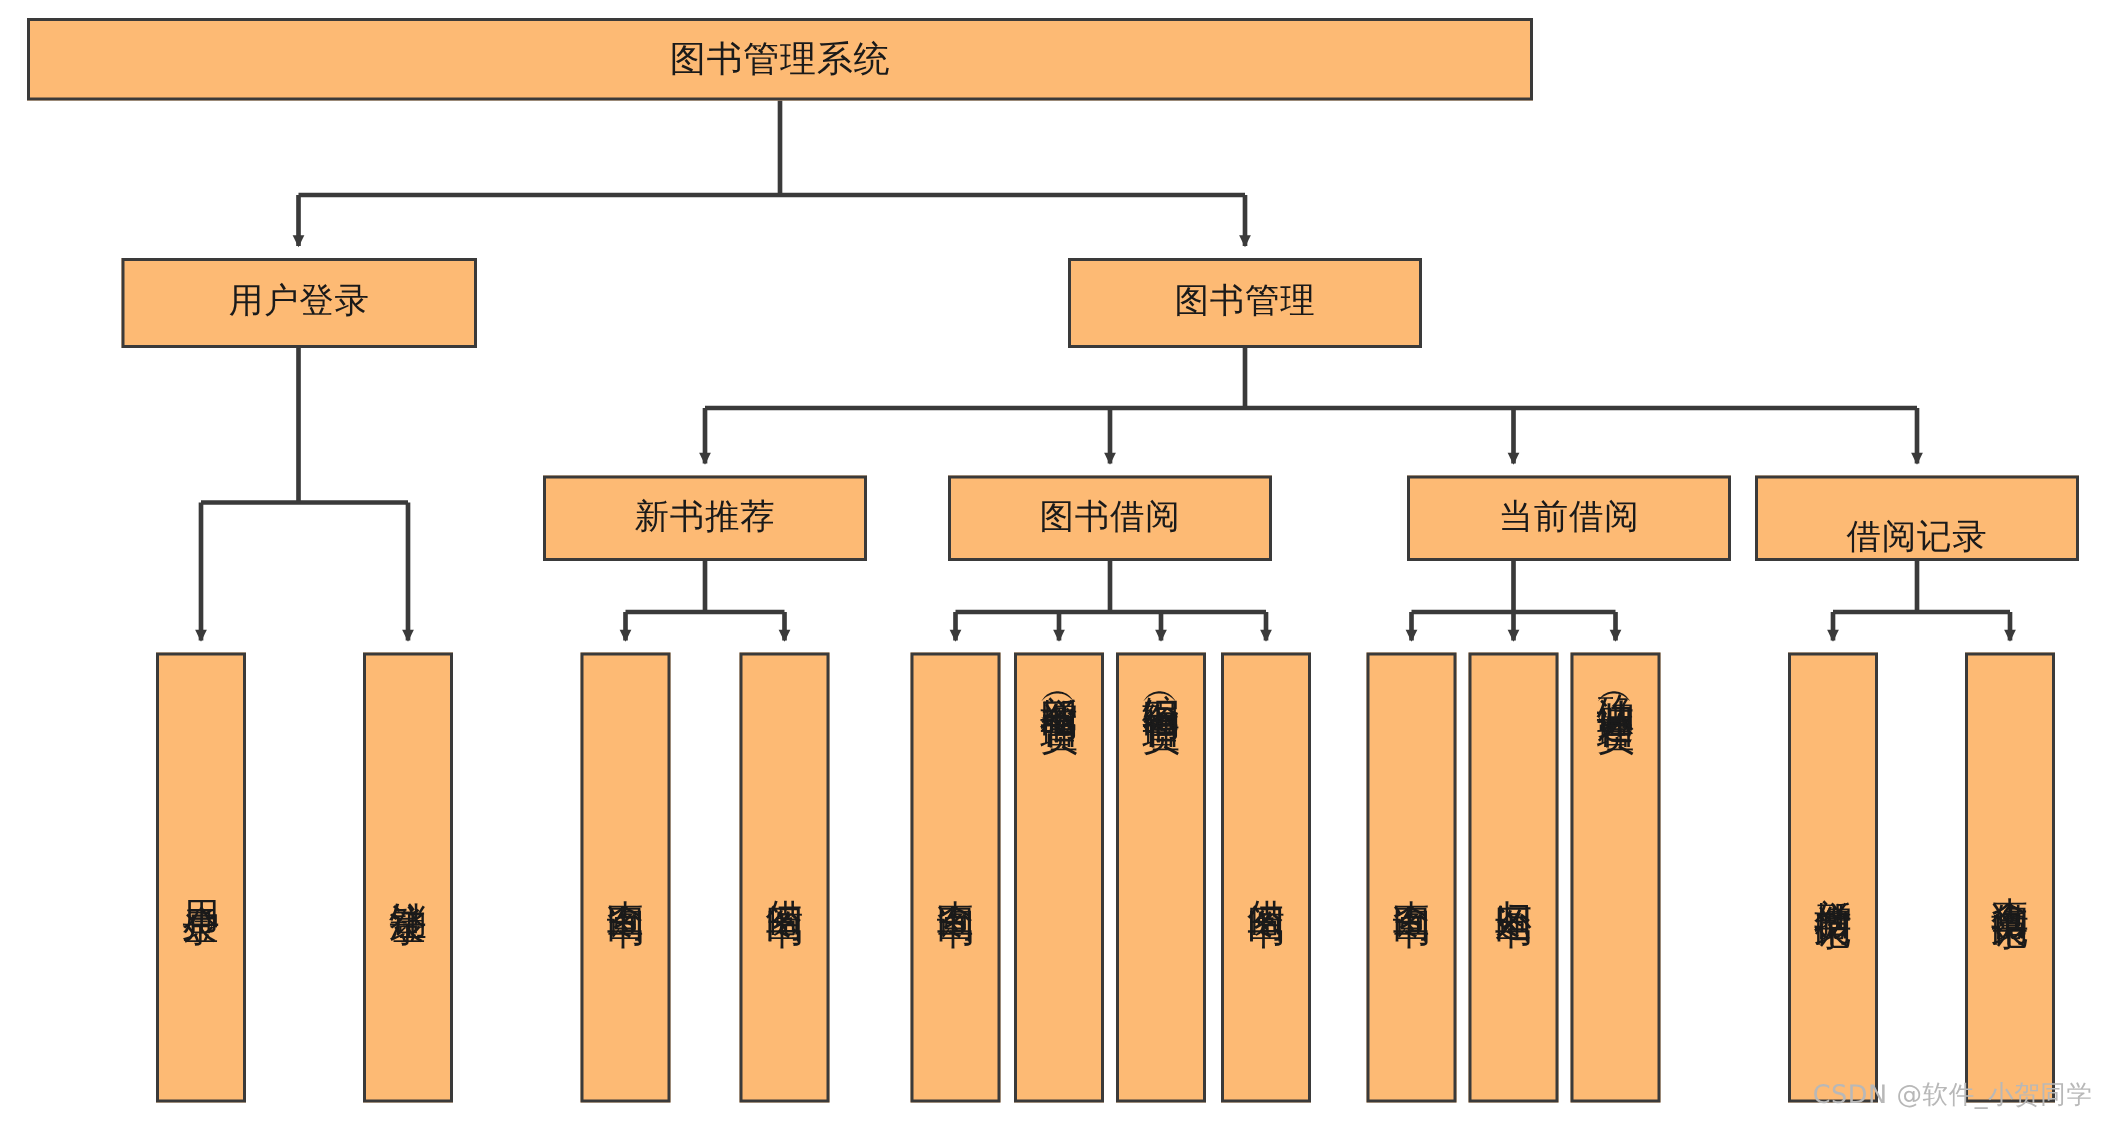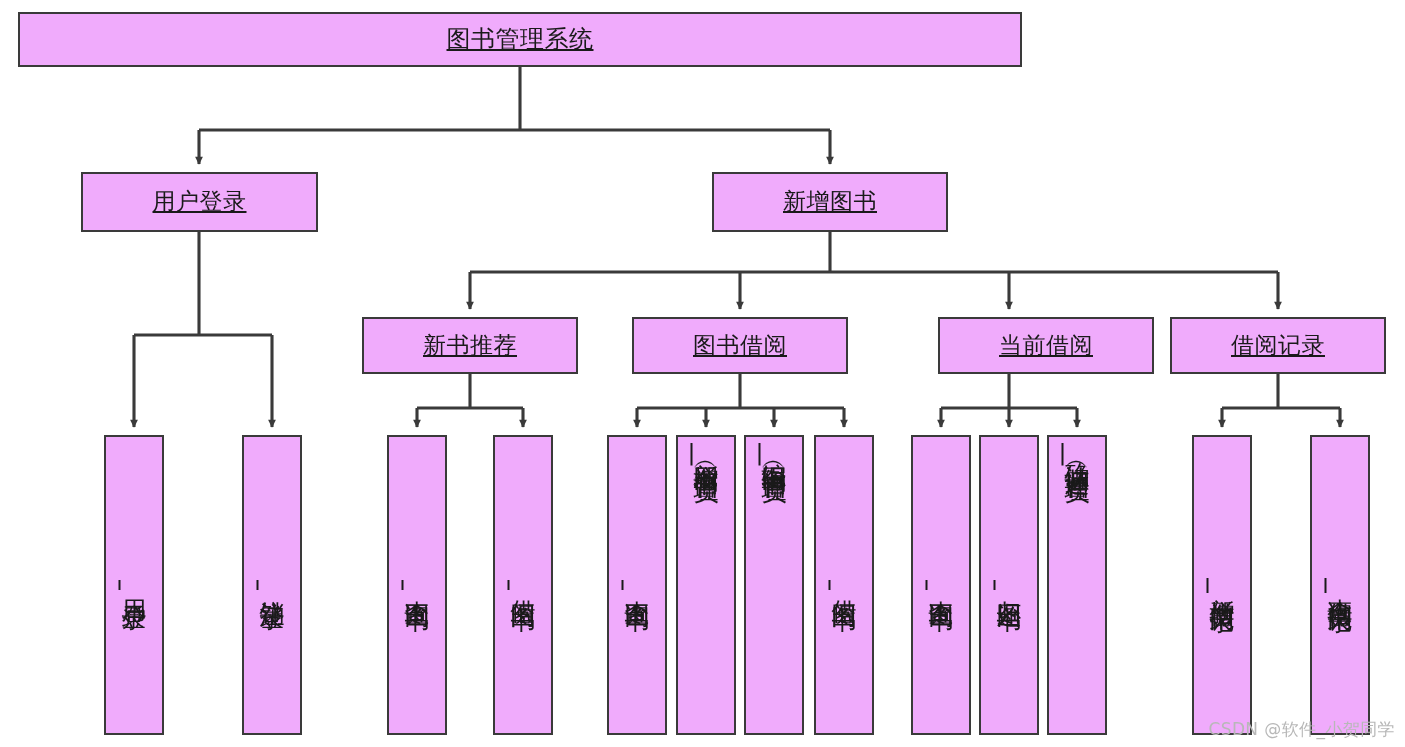--- a/index.html
+++ b/index.html
@@ -22,27 +22,26 @@
     position: absolute;
     left: 0;
     top: 0;
     width: 1405px;
     height: 747px;
     pointer-events: none;
   }
   .node {
     position: absolute;
     box-sizing: border-box;
-    background: #f0abfc;
+    background: #fdba74;
     border: 2px solid #3a3a3a;
     display: flex;
     align-items: center;
     justify-content: center;
     color: #1a1a1a;
-    text-decoration: underline;
   }
   .node-label {
     display: block;
     text-align: center;
     line-height: 1.12;
     letter-spacing: 0.5px;
     white-space: nowrap;
   }
   
   .node.horiz .node-label {
@@ -139,33 +138,33 @@
   </svg>
 
   <div class="node root horiz" style="left:18px; top:12px; width:1004px; height:55px;">
     <span class="node-label">图书管理系统</span>
   </div>
 
   <div class="node horiz" style="left:81px; top:172px; width:237px; height:60px;">
     <span class="node-label">用户登录</span>
   </div>
   <div class="node horiz" style="left:712px; top:172px; width:236px; height:60px;">
-    <span class="node-label">新增图书</span>
+    <span class="node-label">图书管理</span>
   </div>
 
   <div class="node horiz" style="left:362px; top:317px; width:216px; height:57px;">
     <span class="node-label">新书推荐</span>
   </div>
   <div class="node horiz" style="left:632px; top:317px; width:216px; height:57px;">
     <span class="node-label">图书借阅</span>
   </div>
   <div class="node horiz" style="left:901px; top:317px; width:216px; height:57px;margin-left:37px;">
     <span class="node-label">当前借阅</span>
   </div>
-  <div class="node horiz" style="left:1170px; top:317px; width:216px; height:57px;">
+  <div class="node horiz" style="left:1170px; top:317px; width:216px; height:57px;align-items:flex-end;">
     <span class="node-label">借阅记录</span>
   </div>
 
   <div class="node vert short" style="left:104px; top:435px; width:60px; height:300px;">
     <span class="node-label">用户登录</span>
   </div>
   <div class="node vert short" style="left:242px; top:435px; width:60px; height:300px;">
     <span class="node-label">注销登录</span>
   </div>
 

